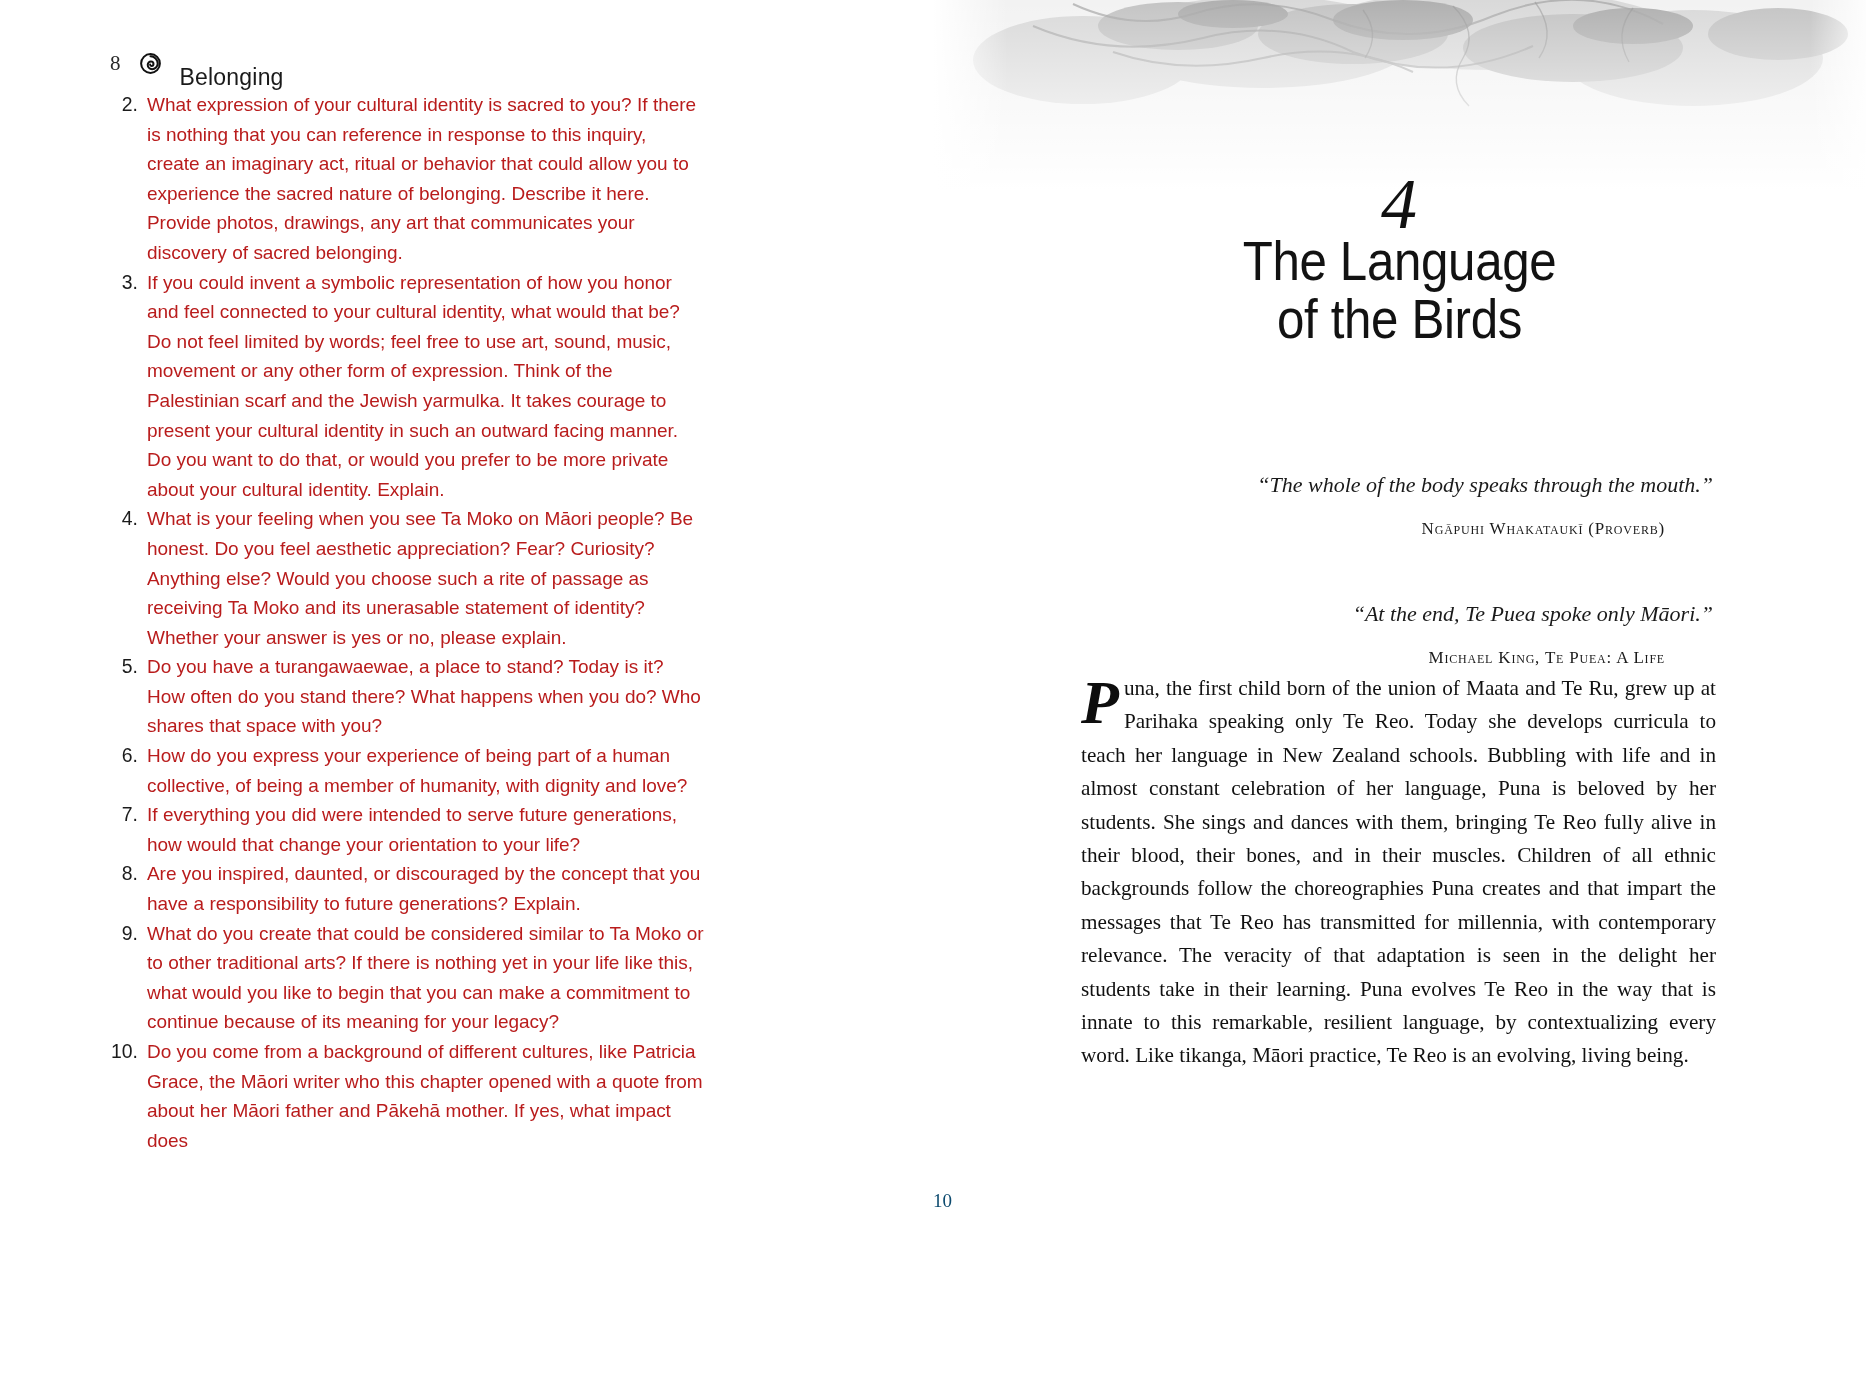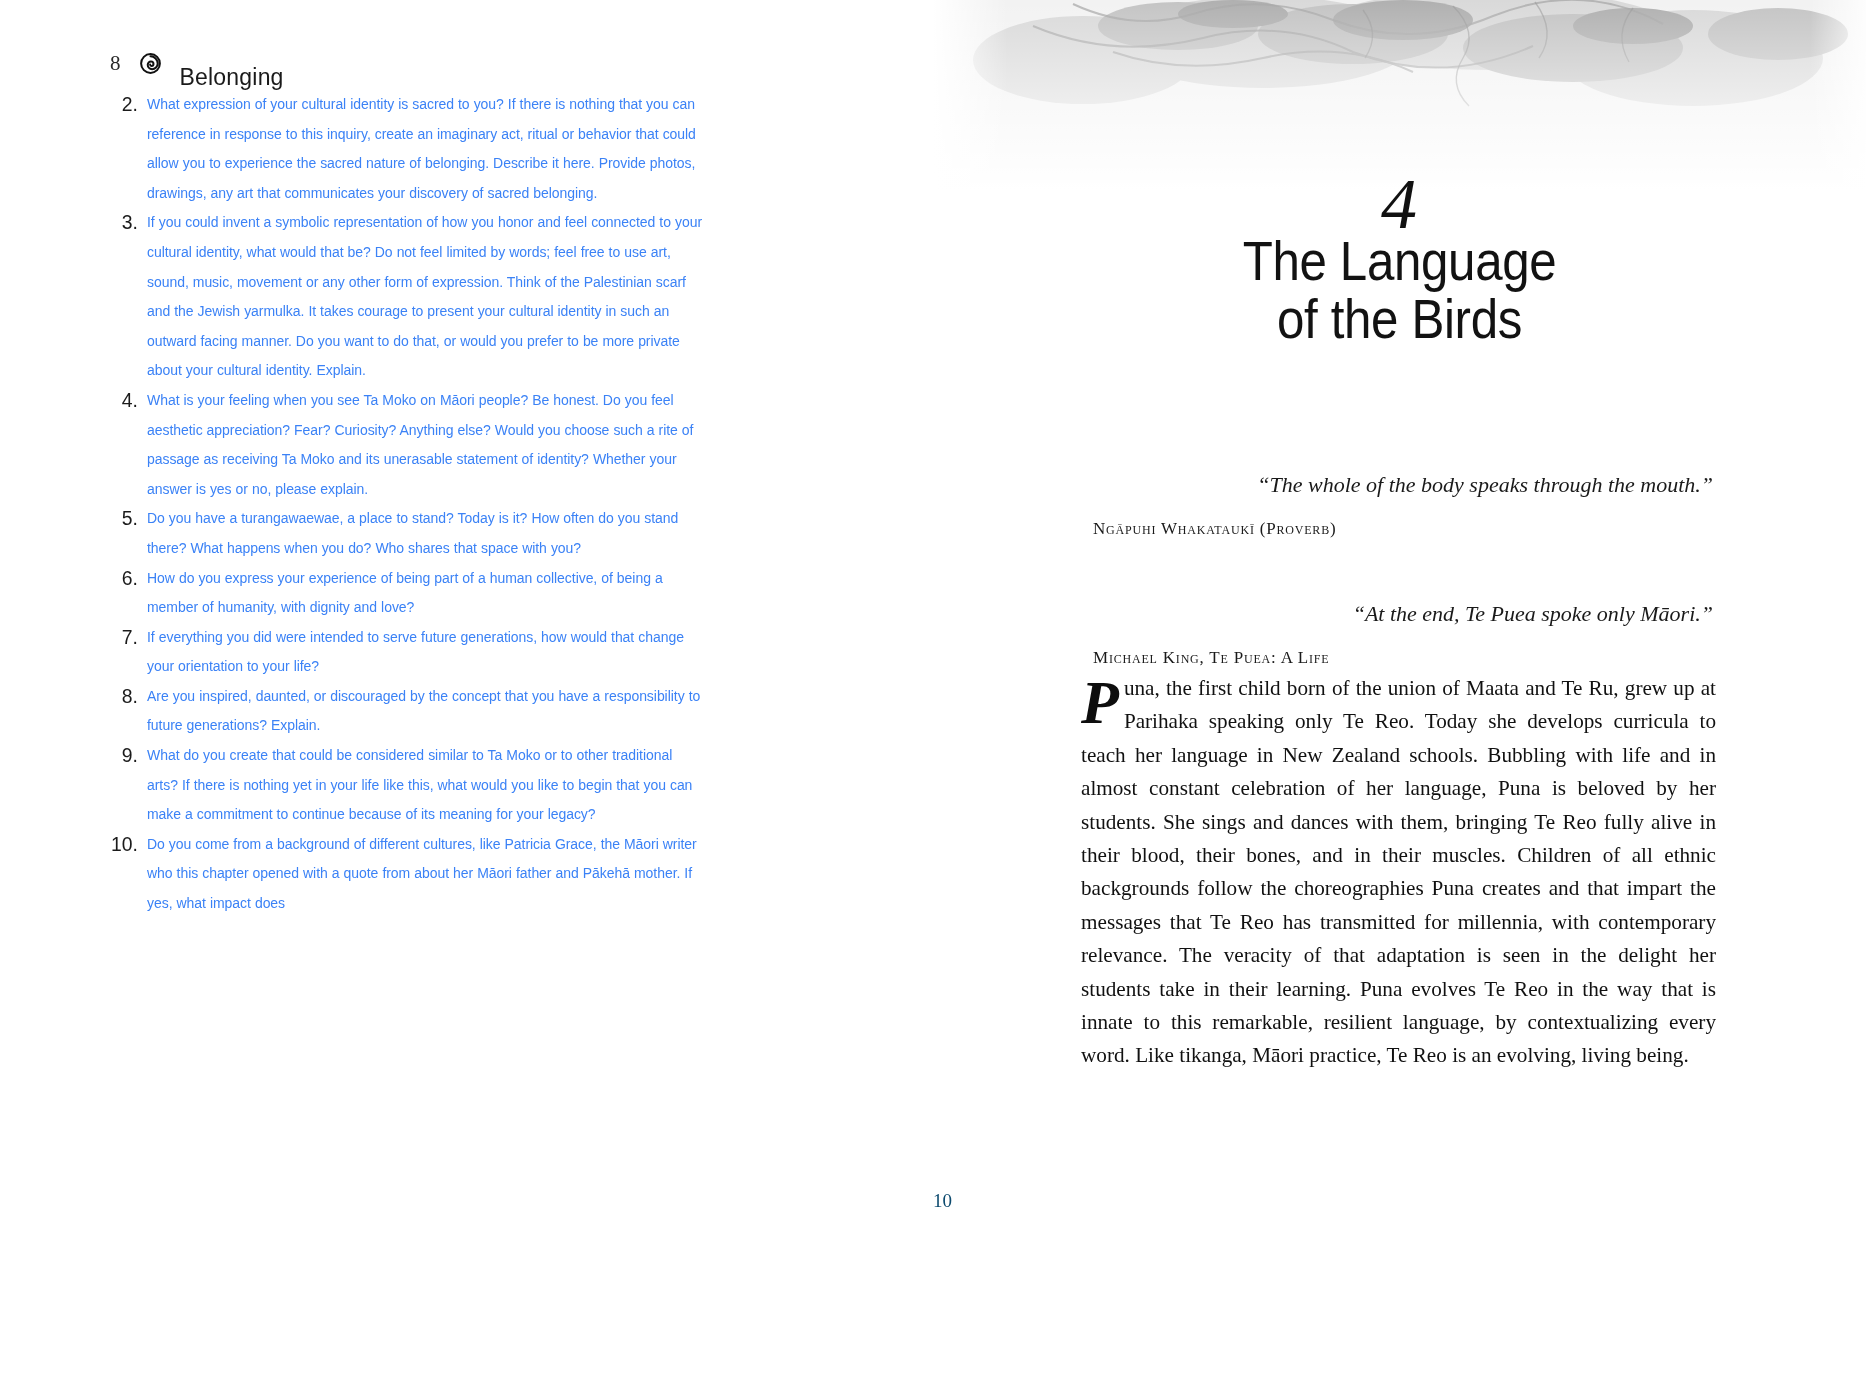--- a/index.html
+++ b/index.html
@@ -78,24 +78,24 @@
     width: 34px;
     text-align: right;
     padding-right: 9px;
     font-size: 19.4px;
     line-height: 29.6px;
     font-family: "Liberation Sans", sans-serif;
     color: #1b1b1b;
   }
   .q-text {
     flex: 1 1 auto;
-    font-size: 14px;
+    font-size: 19px;
     line-height: 29.6px;
     font-family: "Liberation Sans", sans-serif;
-    color: #3b82f6;
+    color: #b91c1c;
     letter-spacing: -0.05px;
     word-spacing: 0.2px;
   }
 
   
   .chapter-image {
     position: absolute;
     left: 0;
     top: 0;
     width: 933px;
@@ -149,20 +149,21 @@
     line-height: 30px;
     color: #1a1a1a;
     text-align: right;
     margin: 0 0 6px 12px;
   }
   .epi-source {
     font-family: "Liberation Serif", serif;
     font-size: 17px;
     line-height: 24px;
     color: #1a1a1a;
+    text-align: right;
     font-variant: small-caps;
     letter-spacing: 0.8px;
     margin-right: 48px;
   }
 
   .body-copy {
     position: absolute;
     left: 148px;
     top: 672px;
     width: 635px;

